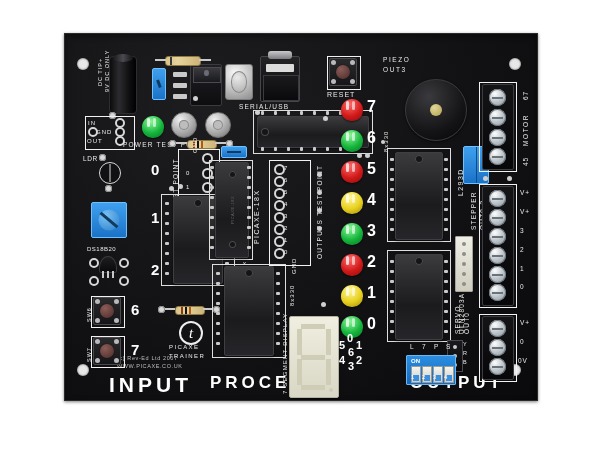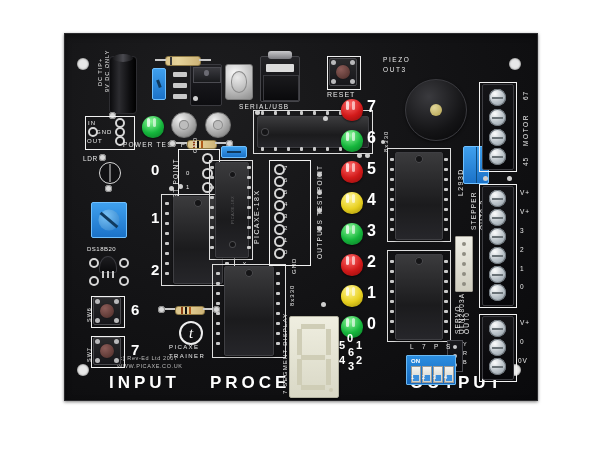--- a/index.html
+++ b/index.html
@@ -175,21 +175,21 @@
 
 <div id="stage">
 
   <div id="pcb">
 
     <div class="hole" style="left:12px;top:24px;width:12px;height:12px;"></div>
     <div class="hole" style="left:12px;top:330px;width:12px;height:12px;"></div>
     <div class="hole" style="left:444px;top:330px;width:12px;height:12px;"></div>
     <div class="hole" style="left:444px;top:24px;width:12px;height:12px;"></div>
 
-    <div class="lbl big" style="left:44px;top:340px;font-size:17px;letter-spacing:4px;">INPUT</div>
+    <div class="lbl big" style="left:44px;top:340px;font-size:21px;letter-spacing:4px;">INPUT</div>
     <div class="lbl big" style="left:145px;top:340px;font-size:17px;letter-spacing:4px;">PROCESS</div>
     <div class="lbl big" style="left:345px;top:340px;font-size:17px;letter-spacing:4px;">OUTPUT</div>
 
     <div class="lbl" style="left:52px;top:322px;font-size:5.5px;color:#bdbdbd;letter-spacing:.6px;">(c) Rev-Ed Ltd 2007</div>
     <div class="lbl" style="left:52px;top:330px;font-size:5.5px;color:#bdbdbd;letter-spacing:.6px;">WWW.PICAXE.CO.UK</div>
 
     <div class="lbl vu" style="left:33px;top:52px;font-size:5.5px;">DC TIP+</div>
     <div class="lbl vu" style="left:40px;top:58px;font-size:5.5px;">9V DC ONLY</div>
     <div class="ecap" style="left:44px;top:22px;width:26px;height:56px;border-radius:4px;">
       <div class="top"></div>

